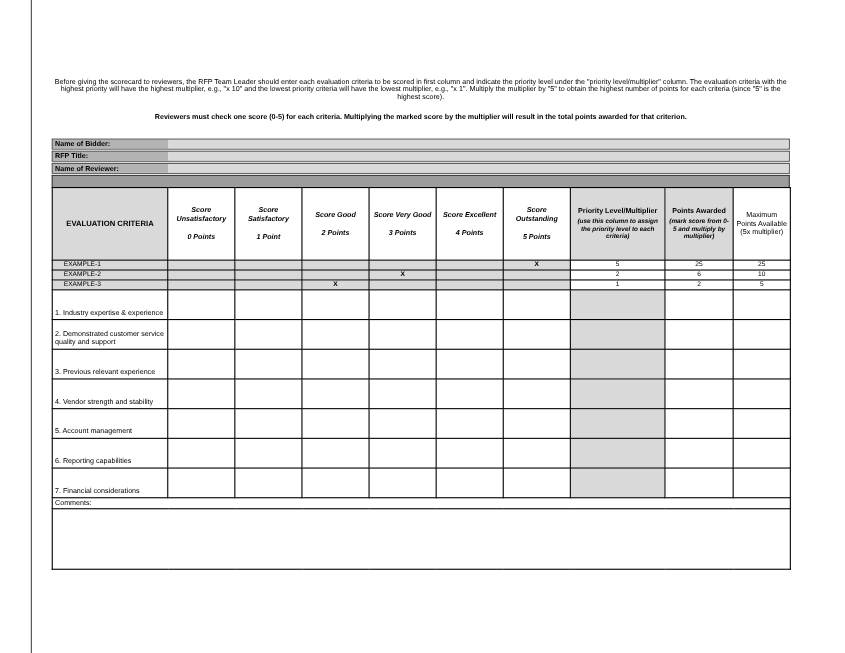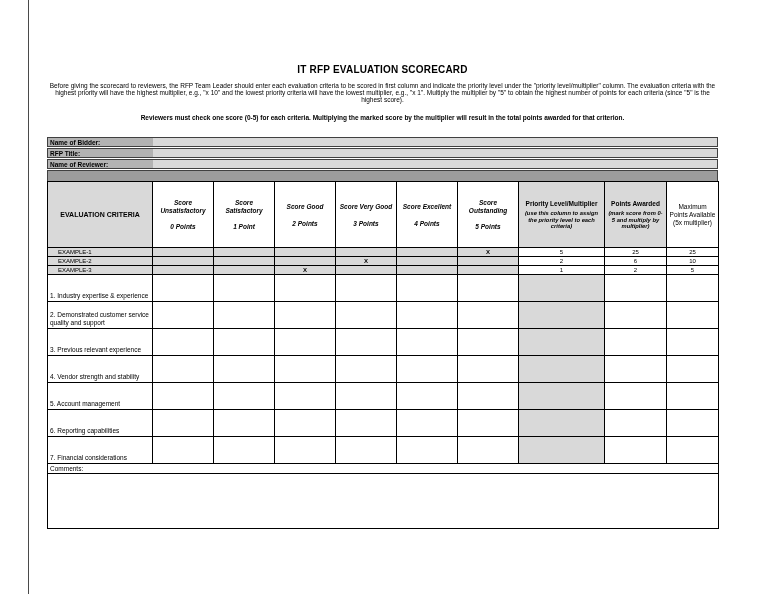--- a/index.html
+++ b/index.html
@@ -47,21 +47,20 @@
   .comments-label { height:10px; font-size:6.5px; line-height:9px; padding:0 2px; vertical-align:top; }
   .comments-area { height:55px; }
 </style>
 </head>
 <body>
 
 <div class="left-rule"></div>
 
 <div class="content">
 
-  <div class="doc-title">IT RFP EVALUATION SCORECARD</div>
   <div class="intro">Before giving the scorecard to reviewers, the RFP Team Leader should enter each evaluation criteria to be scored in first column and indicate the priority level under the "priority level/multiplier" column.  The evaluation criteria with the highest priority will have the highest multiplier, e.g., "x 10" and the lowest priority criteria will have the lowest multiplier, e.g., "x 1".  Multiply the multiplier by "5" to obtain the highest number of points for each criteria (since "5" is the highest score).</div>
   <div class="instruction">Reviewers must check one score (0-5) for each criteria.  Multiplying the marked score by the multiplier will result in the total points awarded for that criterion.</div>
 
   <div class="info-rows">
     <div class="info-row">
       <div class="info-label">Name of Bidder:</div>
       <div class="info-value"></div>
     </div>
     <div class="info-row">
       <div class="info-label">RFP Title:</div>

